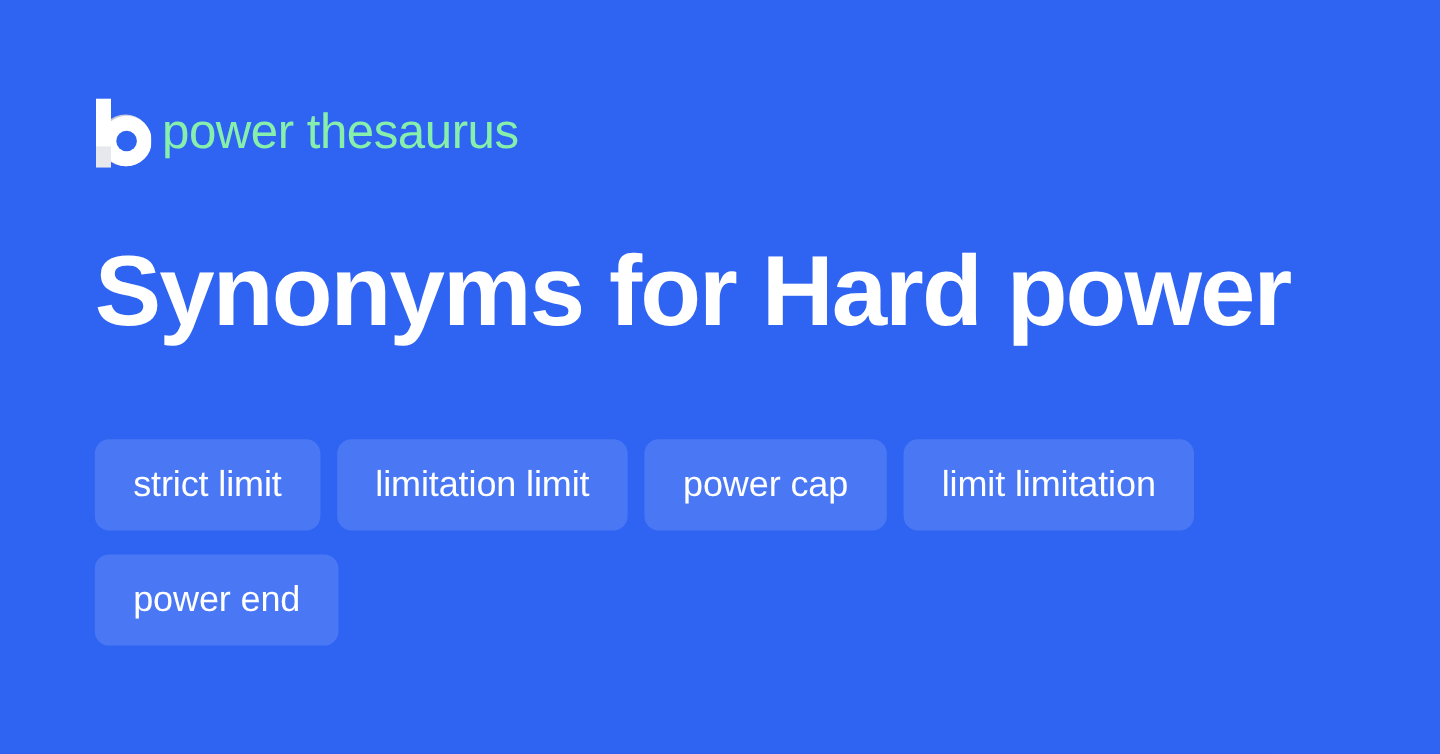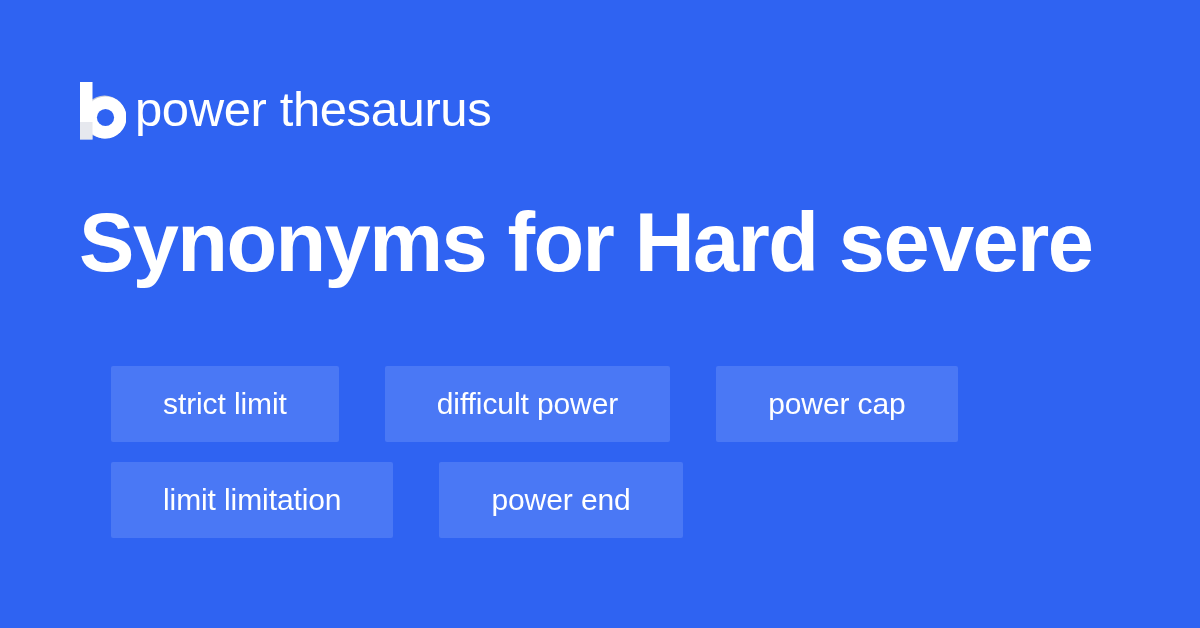--- a/index.html
+++ b/index.html
@@ -42,22 +42,22 @@
     margin-right: 9px;
   }
 
   .logo-mark svg {
     display: block;
     width: 47px;
     height: 58px;
   }
 
   .brand-name {
-    color: #ffffff;
-    font-size: 49px;
+    color: #86efac;
+    font-size: 41px;
     line-height: 1;
     font-weight: 400;
     letter-spacing: -0.4px;
     white-space: nowrap;
     padding-bottom: 3px;
   }
 
   
   .headline {
     position: absolute;
@@ -79,32 +79,31 @@
     top: 366px;
     width: 1040px;
     display: flex;
     flex-wrap: wrap;
     gap: 20px 14px;
   }
 
   .chip {
     height: 76px;
     background: #4a78f5;
-    border-radius: 2px;
+    border-radius: 12px;
     display: flex;
     align-items: center;
     justify-content: center;
-    padding: 0 52px;
+    padding: 0 32px;
     color: #ffffff;
     font-size: 30px;
     font-weight: 400;
     line-height: 1;
     letter-spacing: -0.1px;
     white-space: nowrap;
-    margin-left: 32px;
   }
 </style>
 </head>
 <body>
 
 <div class="page">
 
   <div class="brand">
     <span class="logo-mark">
       <svg viewBox="0 0 47 58" xmlns="http://www.w3.org/2000/svg" aria-hidden="true">
@@ -123,23 +122,23 @@
         <circle cx="26.5" cy="35.5" r="8.6" fill="#2f63f2"></circle>
 
         <rect x="1" y="0" width="12.5" height="57.5" fill="#ffffff"></rect>
 
         <rect x="1" y="40" width="12.5" height="17.5" fill="#d2d6e0" opacity="0.55"></rect>
       </svg>
     </span>
     <span class="brand-name">power thesaurus</span>
   </div>
 
-  <h1 class="headline">Synonyms for Hard severe</h1>
+  <h1 class="headline">Synonyms for Hard power</h1>
 
   <div class="chips">
     <span class="chip">strict limit</span>
-    <span class="chip">difficult power</span>
+    <span class="chip">limitation limit</span>
     <span class="chip">power cap</span>
     <span class="chip">limit limitation</span>
     <span class="chip">power end</span>
   </div>
 
 </div>
 
 </body></html>

